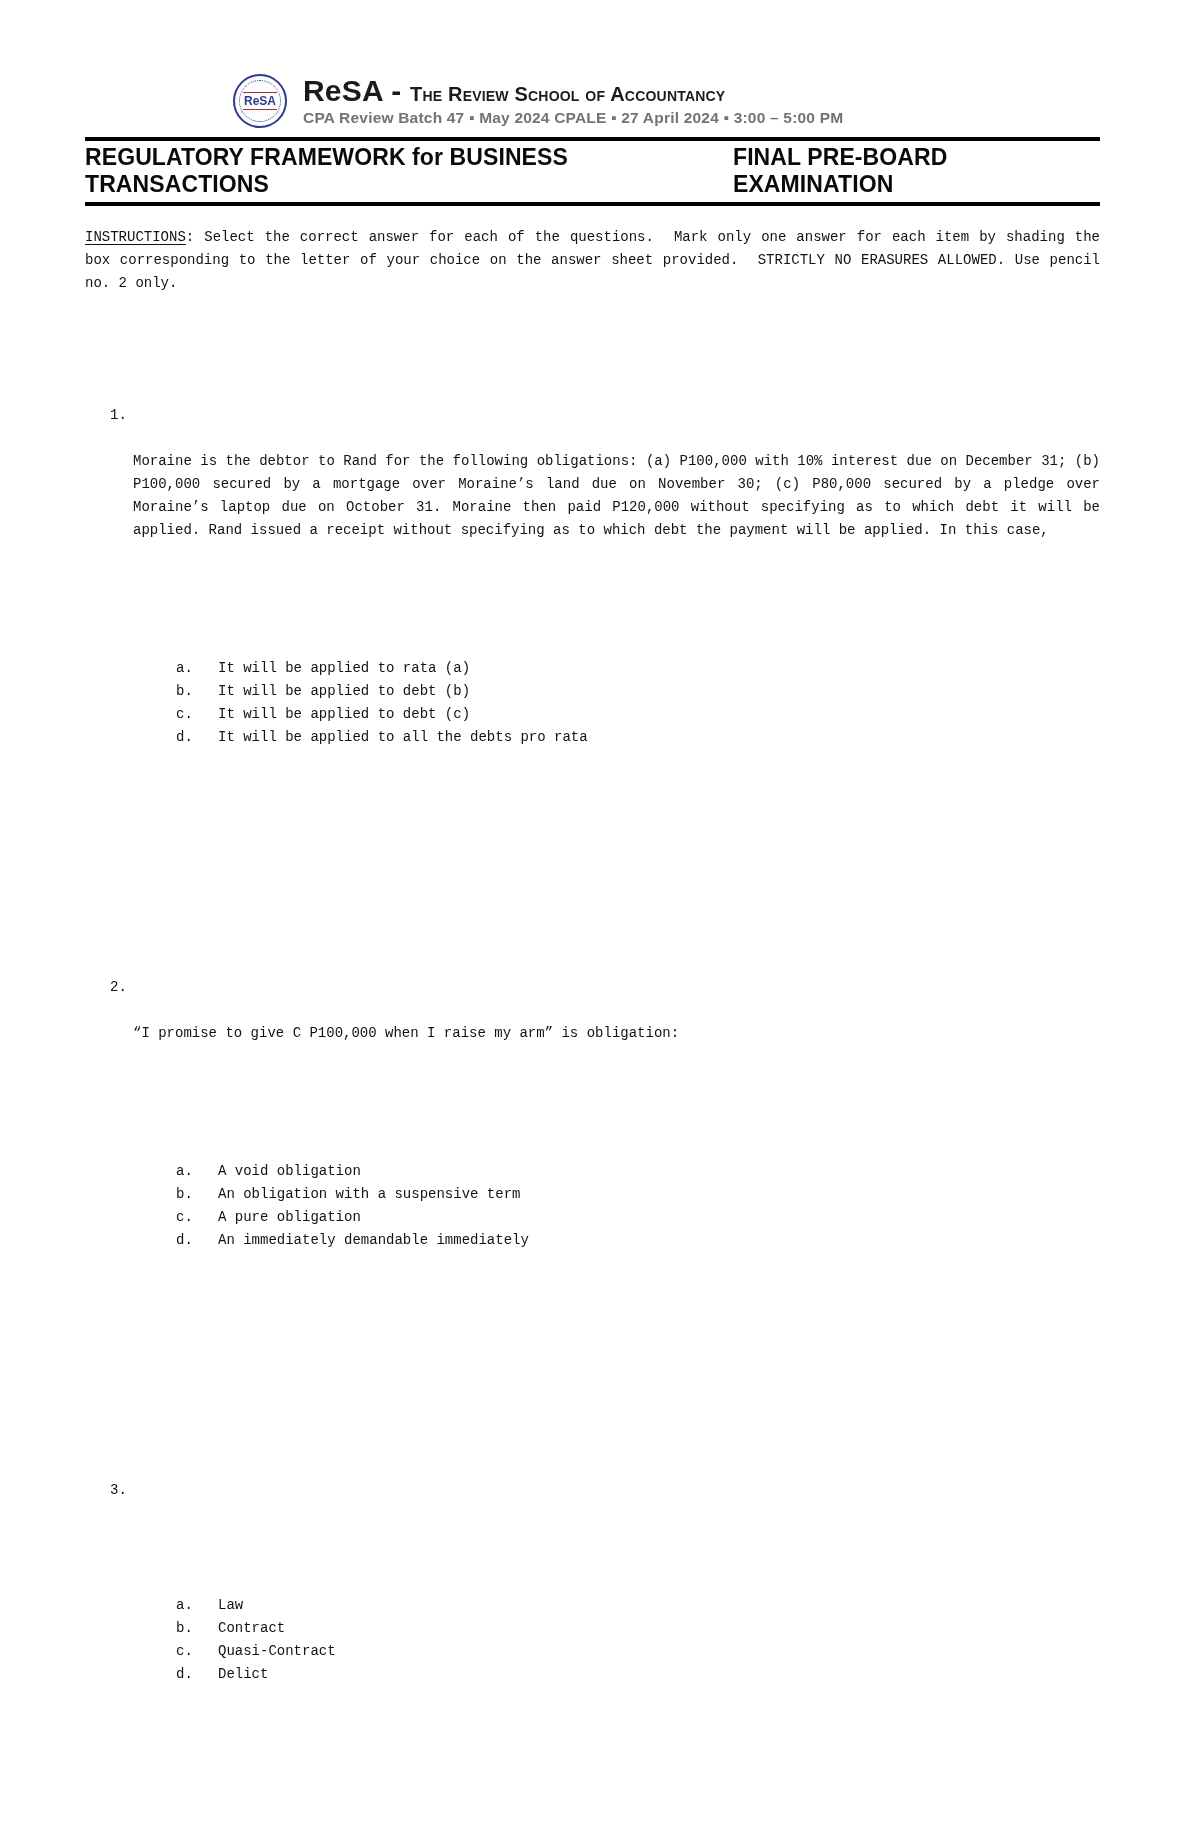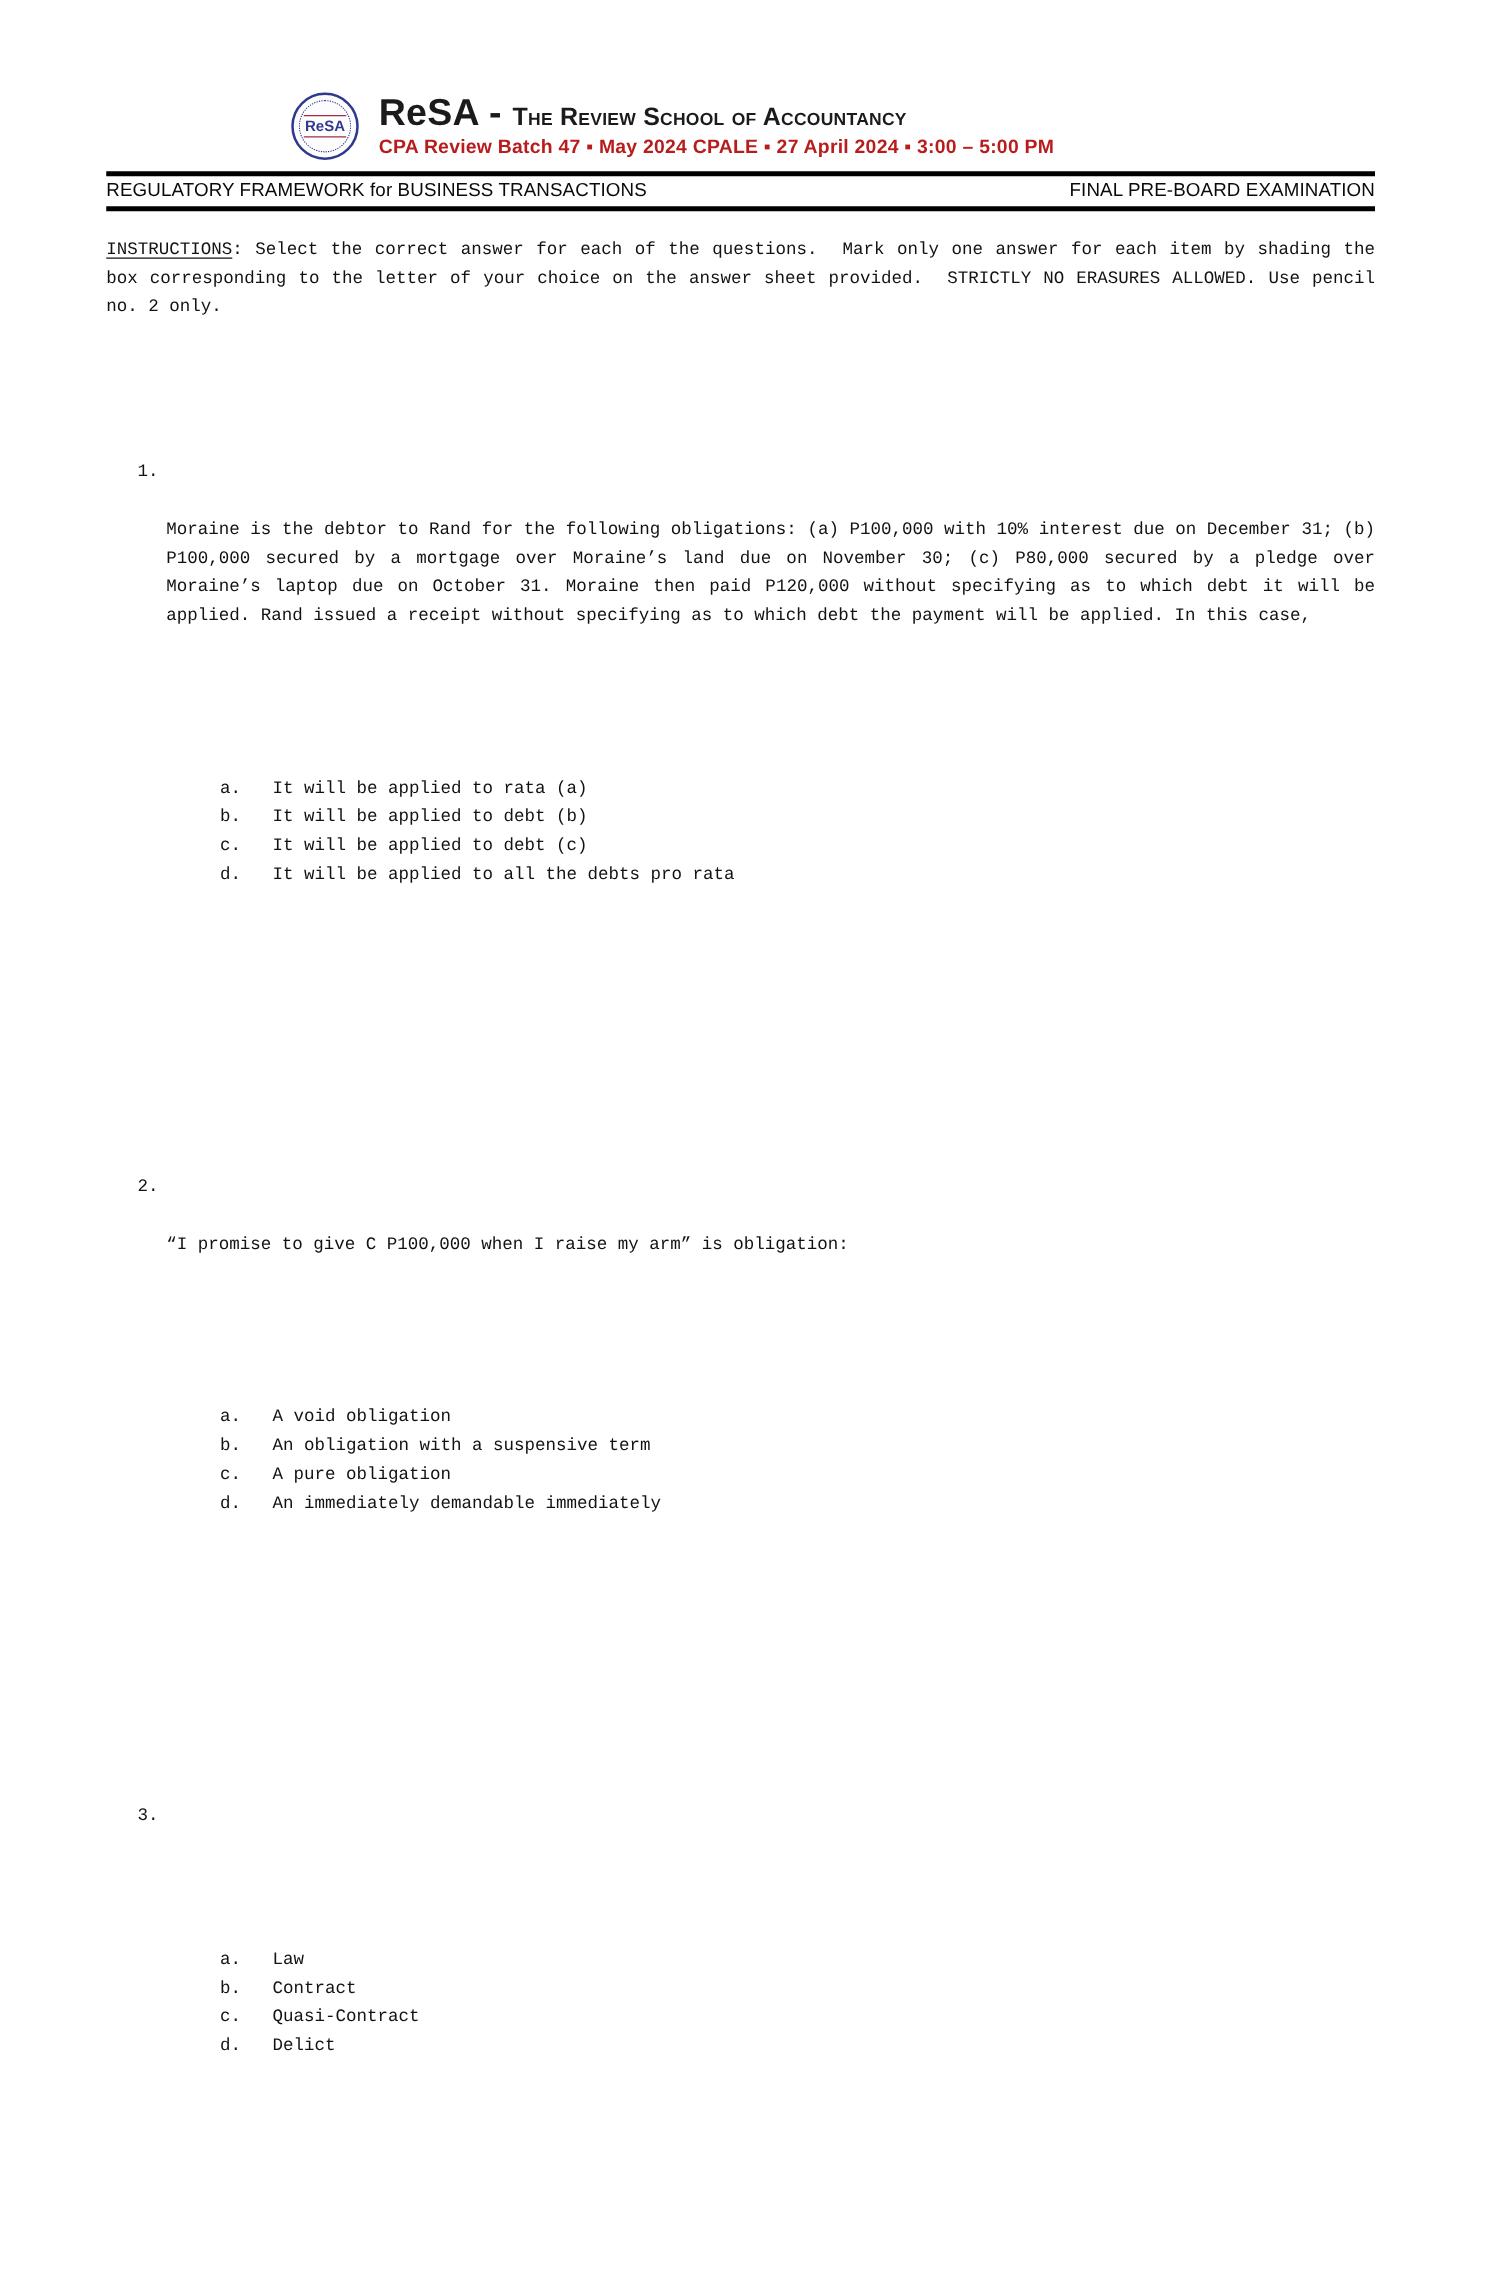--- a/index.html
+++ b/index.html
@@ -22,29 +22,29 @@
   }
   .logo-ring { position:absolute; inset:4px; border-radius:50%; border:1.5px dotted #2f3a8f; }
   .logo-text {
     font-size:12px; font-weight:bold; color:#2f3a8f;
     border-top:1px solid #a03040; border-bottom:1px solid #a03040; padding:1px 1px;
     position:relative; z-index:1;
   }
   .brand-title { font-weight:bold; color:#1b1b1b; line-height:1.05; letter-spacing:0.2px; }
   .brand-resa, .brand-sep { font-size:30px; }
   .brand-school { font-size:20px; font-variant:small-caps; }
-  .brand-sub { font-size:15.5px; font-weight:600; color:#b91c1c; margin-top:3px; letter-spacing:0.2px; }
+  .brand-sub { font-size:15.5px; font-weight:600; color:#737373; margin-top:3px; letter-spacing:0.2px; }
 
   .subject-bar {
     margin-top:7px;
     border-top:4px solid #000; border-bottom:4px solid #000;
     padding:3px 0 4px 0;
     display:flex; justify-content:space-between; align-items:center;
   }
-  .subject-bar span { font-size:15px; font-weight:normal; color:#0a0a0a; letter-spacing:0.1px; }
+  .subject-bar span { font-size:23px; font-weight:bold; color:#0a0a0a; letter-spacing:0.1px; }
 
   
   .mono {
     font-family:"Liberation Mono","DejaVu Sans Mono", monospace;
     font-size:14px; line-height:23px;
     text-align:justify;
     white-space:pre-wrap;
     color:#121212;
   }
   .instructions { margin-top:20px; }

